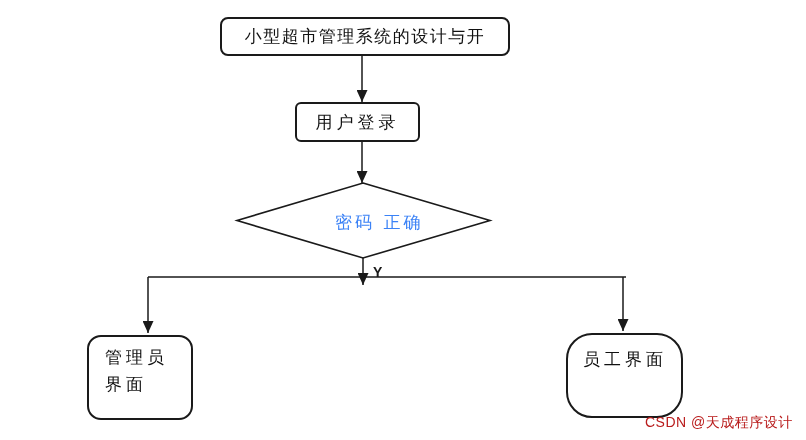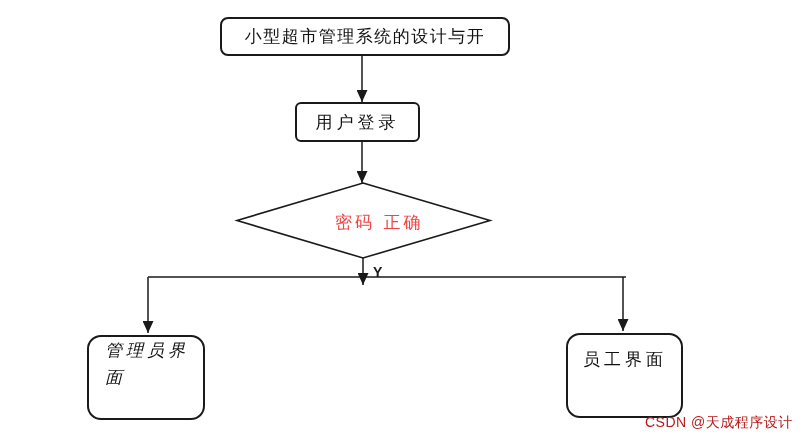--- a/index.html
+++ b/index.html
@@ -47,41 +47,40 @@
     letter-spacing: 1.5px;
   }
   .node-login {
     left: 295px; top: 102px;
     width: 125px; height: 40px;
     border-radius: 6px;
     letter-spacing: 4px;
   }
   .node-admin {
     left: 87px; top: 335px;
-    width: 118px; height: 85px;
+    width: 106px; height: 85px;
     border-radius: 14px;
-    padding: 0 10px 11px 16px;
+    padding: 7px 10px 11px 16px;
     letter-spacing: 4px;
     line-height: 27px;
-    font-style: italic;
   }
   .node-staff {
     left: 566px; top: 333px;
     width: 117px; height: 85px;
-    border-radius: 14px;
+    border-radius: 26px;
     padding: 11px 4px 11px 15px;
     letter-spacing: 4px;
     line-height: 27px;
   }
   .decision-label {
     position: absolute;
     left: 335px; top: 211px;
     font-size: 17px;
     letter-spacing: 3px;
-    color: #ef4444;
+    color: #3b82f6;
   }
   .yes-label {
     position: absolute;
     left: 373px; top: 264px;
     font-size: 14px;
     font-weight: 600;
     font-family: "Liberation Sans", sans-serif;
     color: #1a1a1a;
   }
   .watermark {

